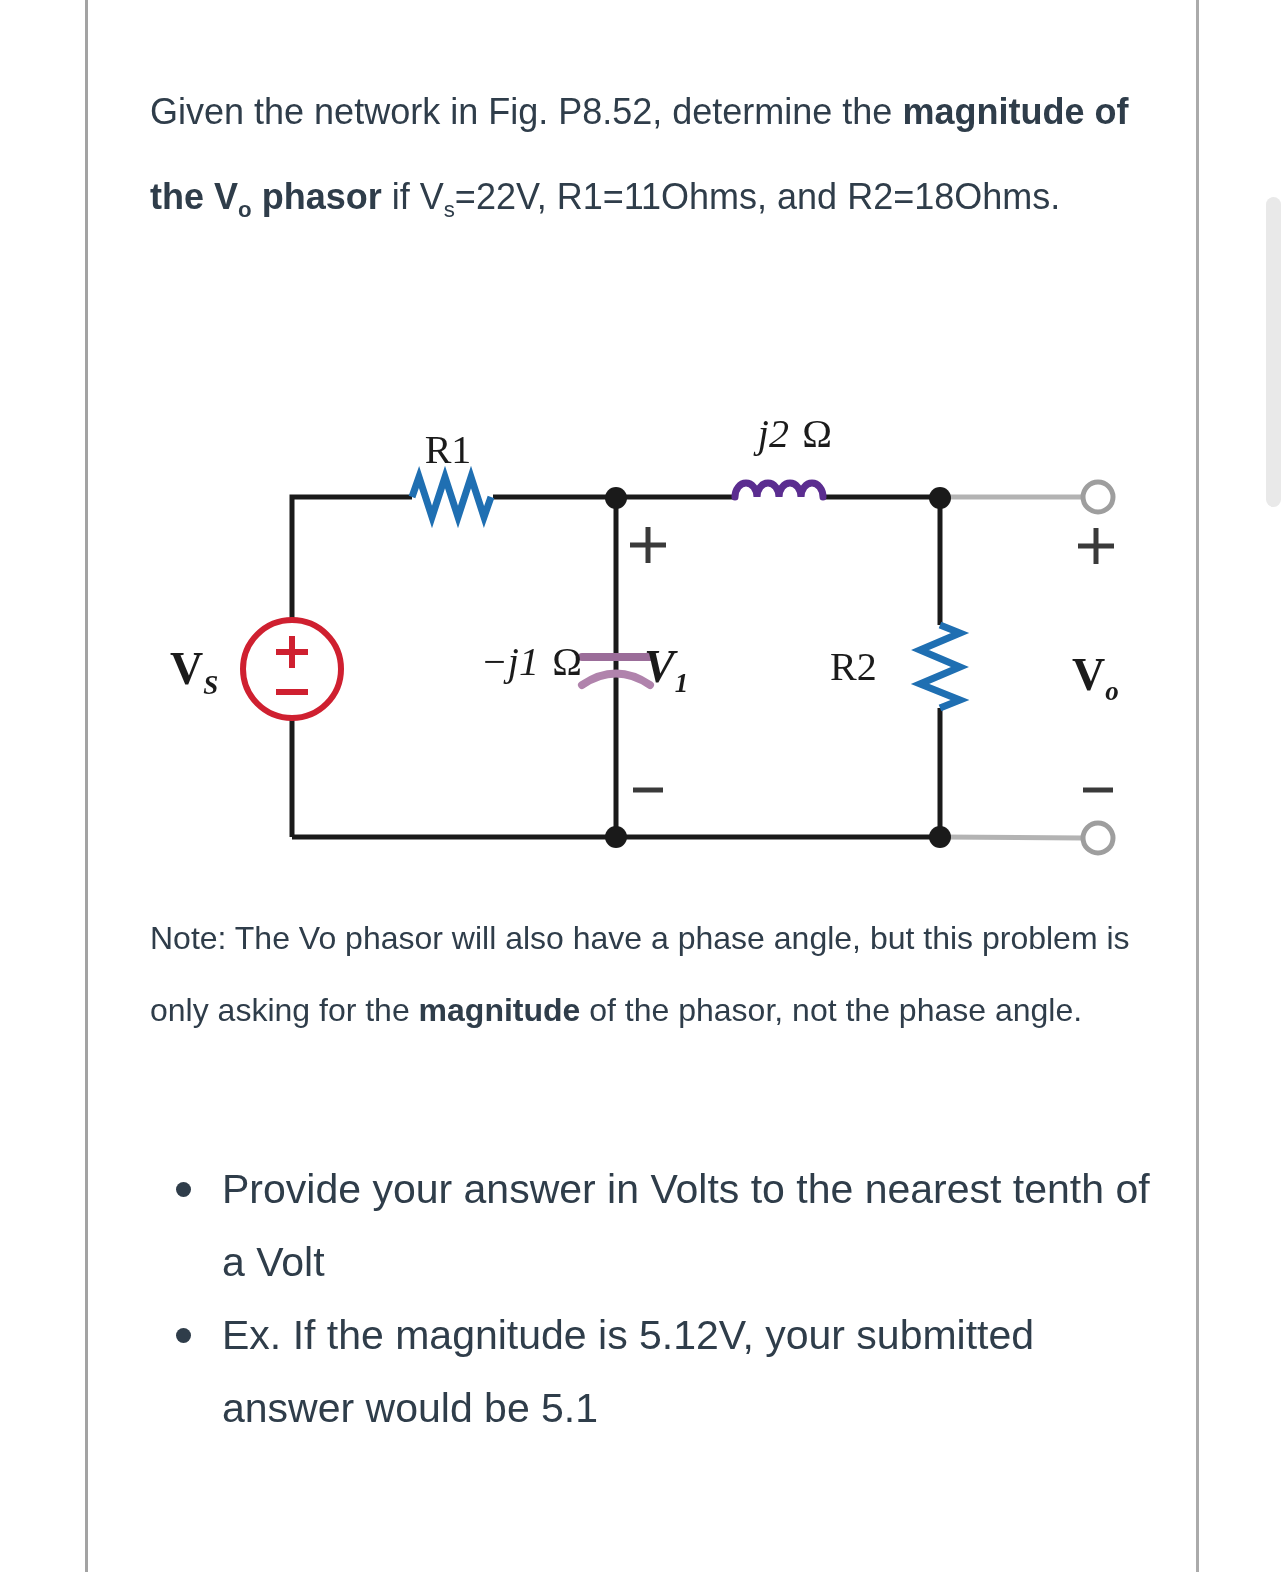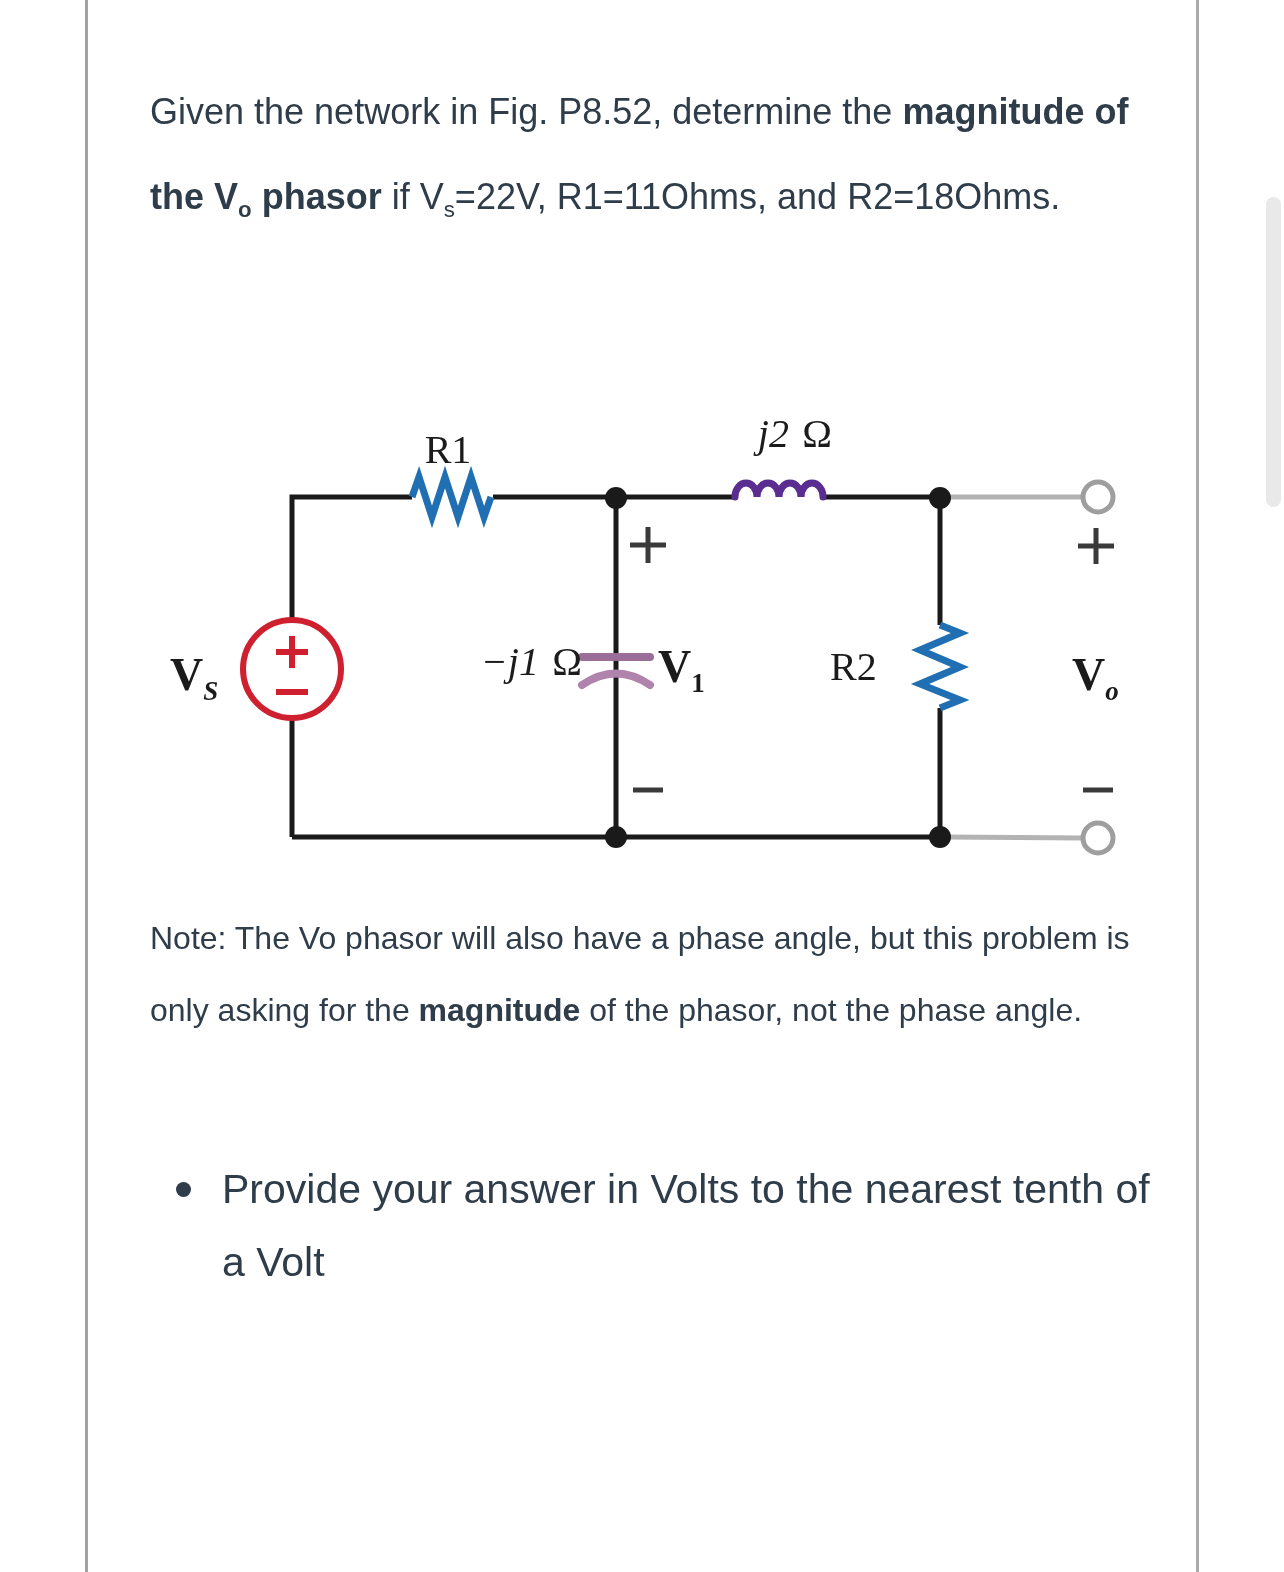--- a/index.html
+++ b/index.html
@@ -32,22 +32,22 @@
     position:absolute;font-family:"Liberation Serif","DejaVu Serif",serif;
     color:#1b1b1b;font-size:40px;line-height:40px;white-space:nowrap;
   }
   .clabel .it{font-style:italic;}
   .vlabel{font-weight:700;font-size:46px;line-height:46px;}
   .vlabel sub{font-weight:700;font-size:27px;line-height:0;}
   .vlabel sub.it{font-style:italic;font-weight:700;}
   .lab-r1{left:410px;top:30px;width:76px;text-align:center;}
   .lab-ind{left:712px;top:14px;width:120px;text-align:right;}
   .lab-cap{left:400px;top:242px;width:182px;text-align:right;}
-  .lab-vs{left:170px;top:252px;text-align:center;}
-  .lab-v1{left:658px;top:244px;}
+  .lab-vs{left:170px;top:246px;text-align:center;}
+  .lab-v1{left:644px;top:244px;font-style:italic;}
   .lab-r2{left:830px;top:247px;width:70px;text-align:left;}
   .lab-vo{left:1072px;top:252px;}
 </style>
 </head>
 <body>
 
 <div class="pane-divider divider-left"></div>
 <div class="pane-divider divider-right"></div>
 <div class="scroll-thumb"></div>
 
@@ -116,13 +116,14 @@
   <span class="clabel vlabel lab-vs"><span>V</span><sub class="it">S</sub></span>
   <span class="clabel vlabel lab-v1"><span>V</span><sub>1</sub></span>
   <span class="clabel lab-r2">R2</span>
   <span class="clabel vlabel lab-vo"><span>V</span><sub class="it">o</sub></span>
 </div>
 
 <p class="content note"><span>Note: The Vo phasor will also have a phase angle, but this problem is only asking for the </span><b>magnitude</b><span> of the phasor, not the phase angle.</span></p>
 
 <ul class="content bullets">
   <li>Provide your answer in Volts to the nearest tenth of a Volt</li>
+  <li>Ex. If the magnitude is 5.12V, your submitted answer would be 5.1</li>
 </ul>
 
 </body></html>

